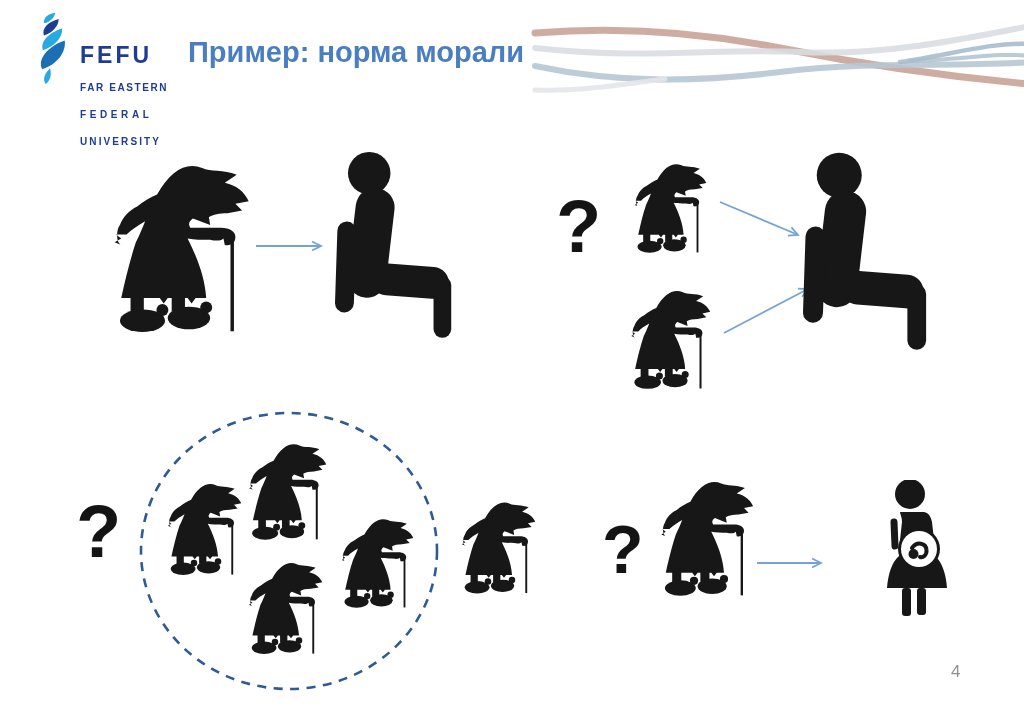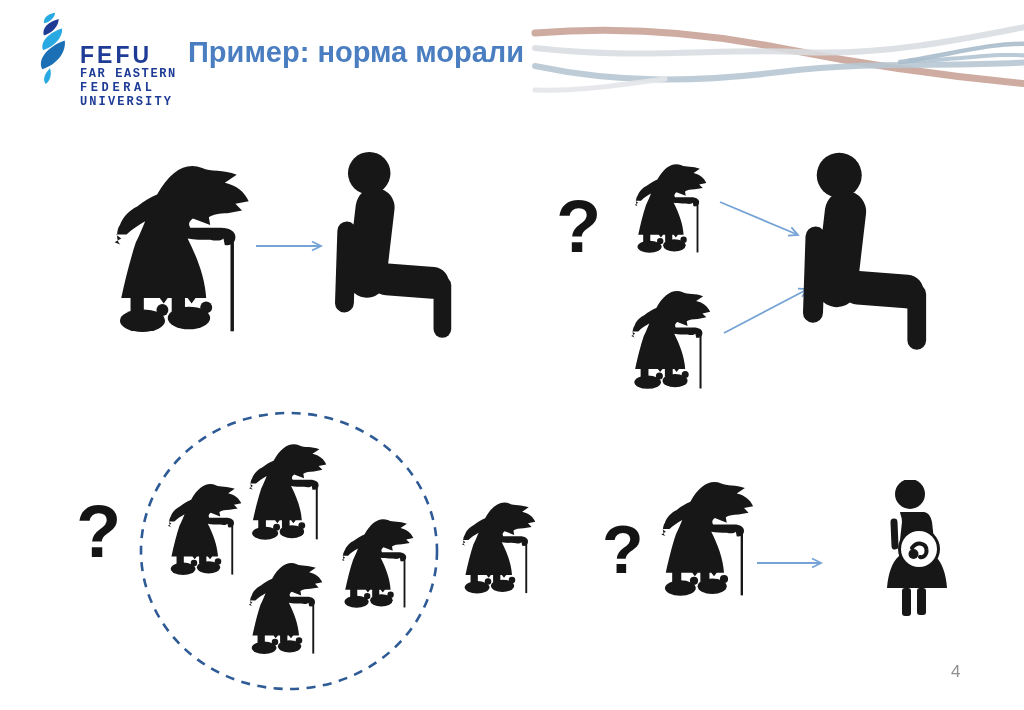--- a/index.html
+++ b/index.html
@@ -8,21 +8,21 @@
     font-family:"Liberation Sans",sans-serif;
     border-radius:15px;
   }
   .scene{position:absolute;inset:0;pointer-events:none;}
   svg.pict{position:absolute;color:#171717;overflow:visible;}
   .defs-holder{position:absolute;width:0;height:0;overflow:hidden;}
   
   .logo-swirl{position:absolute;left:24px;top:8px;width:52px;height:86px;}
   .logo-text{position:absolute;left:80px;top:44px;color:#1e3c96;}
   .logo-acronym{font-size:23px;font-weight:bold;letter-spacing:3px;line-height:1;}
-  .logo-line{font-size:12px;font-weight:bold;line-height:1.08;margin-top:1px;white-space:nowrap;font-family:Liberation Mono, monospace;}
+  .logo-line{font-size:10px;font-weight:bold;line-height:1.08;margin-top:16px;white-space:nowrap;}
   .ls1{letter-spacing:1.6px;} .ls2{letter-spacing:3.6px;} .ls3{letter-spacing:2.1px;}
   .title{
     position:absolute;left:180px;top:28px;margin:8px;
     font-size:29px;font-weight:bold;color:#4a7ec1;white-space:nowrap;
   }
   .waves{position:absolute;left:0;top:0;width:1024px;height:118px;pointer-events:none;}
   
   .qmark{
     position:absolute;font-weight:700;color:#141414;line-height:1;
     font-family:"Liberation Sans",sans-serif;

